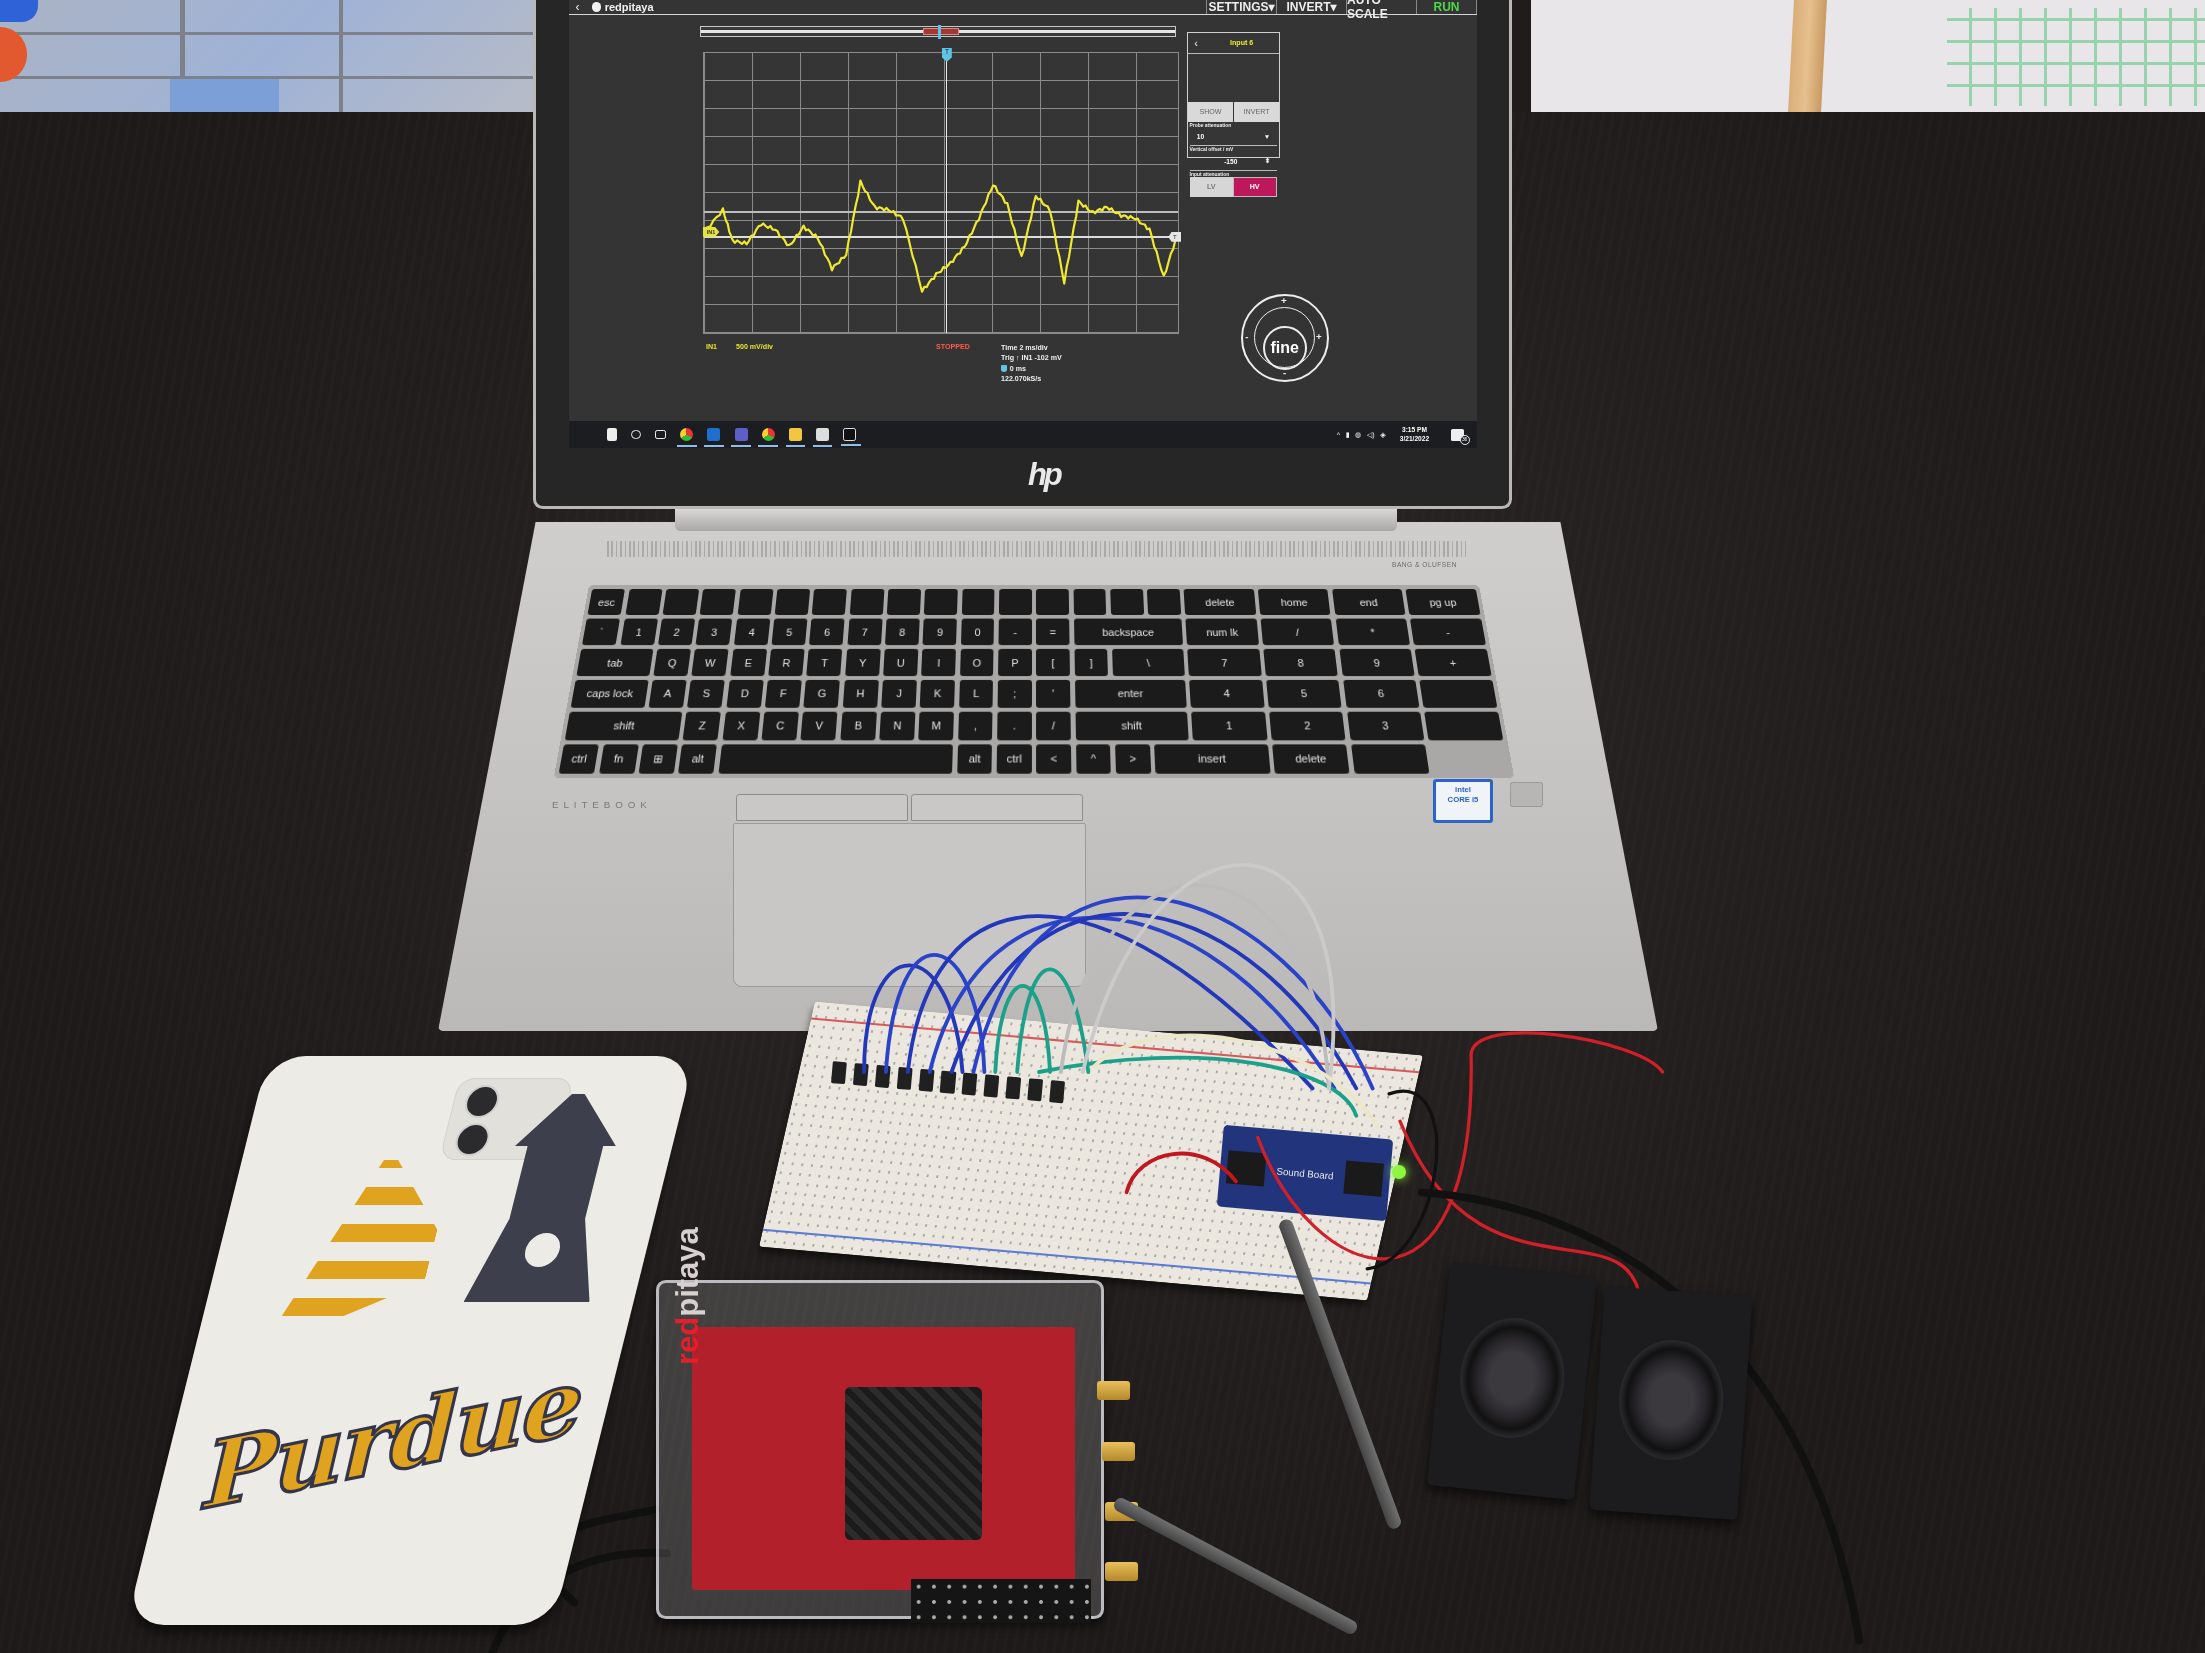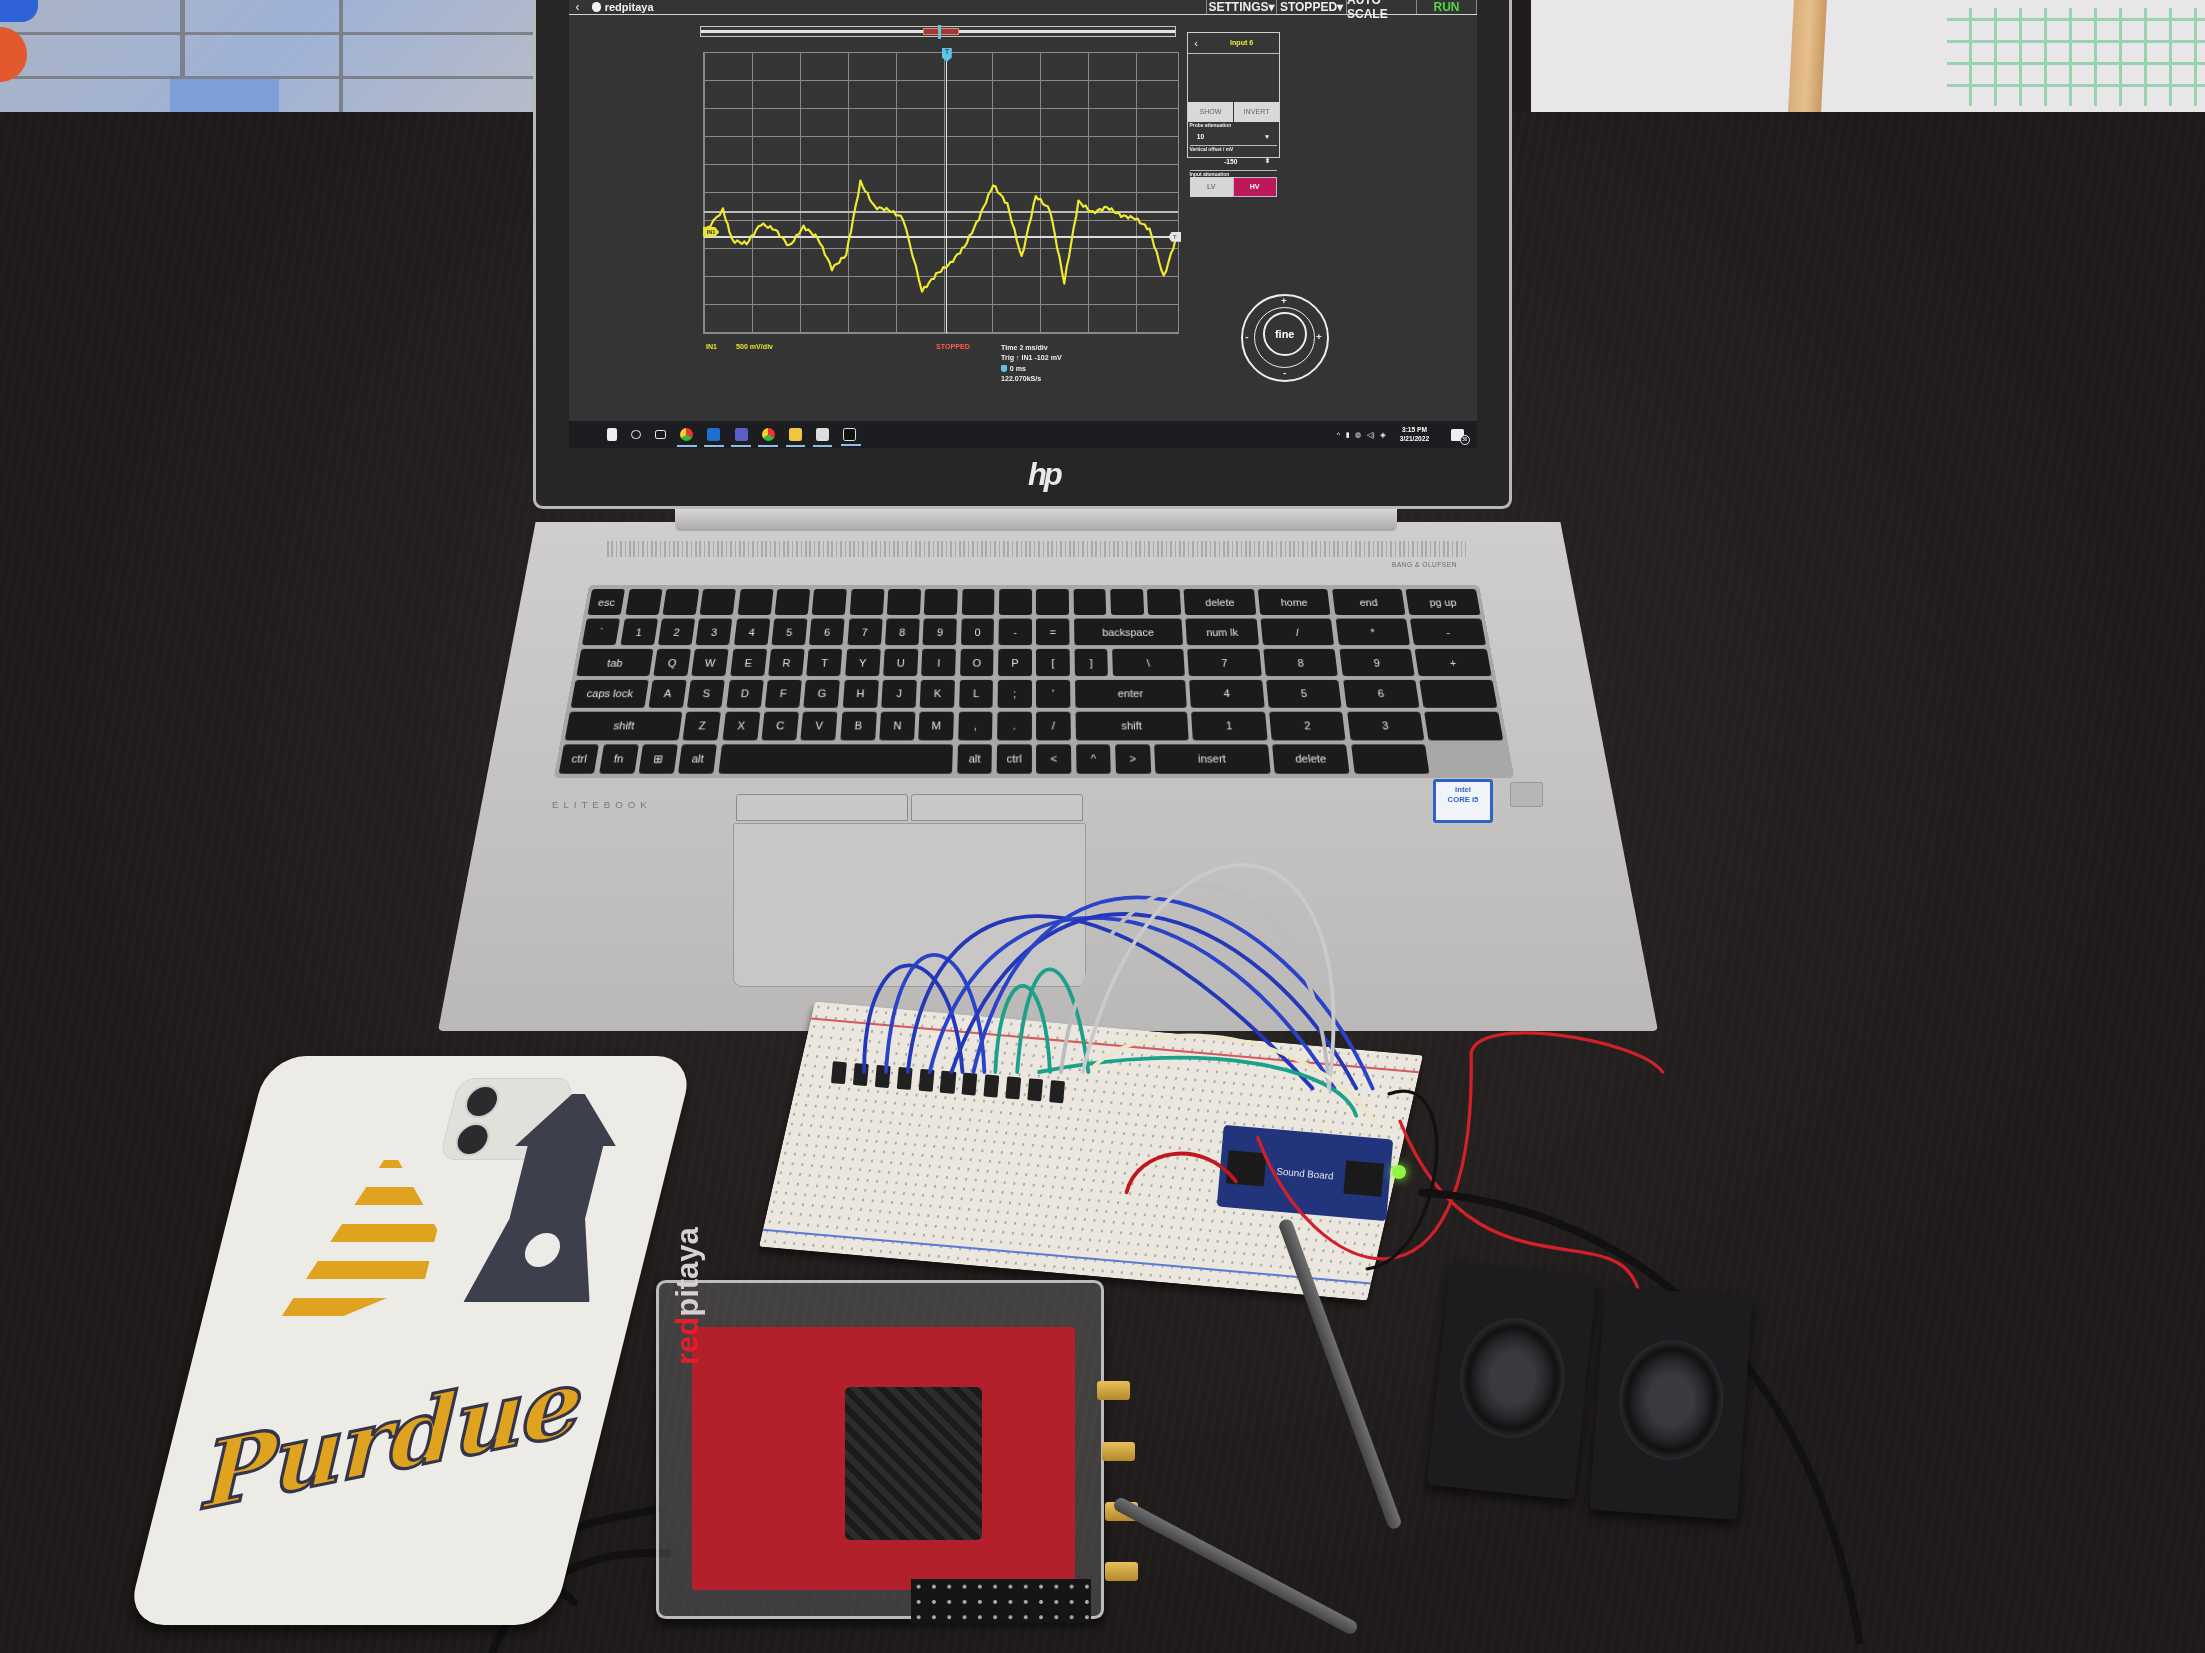--- a/index.html
+++ b/index.html
@@ -94,21 +94,21 @@
   .panel-field-label { color: #f0f0f0; font-size: 4.9px; font-weight: bold; padding: 1.1px 1.6px 0; }
   .panel-field { height: 18.6px; margin: 0 2.2px; display: flex; align-items: center; justify-content: space-between; padding: 0 6.6px; color: #fff; font-size: 6.6px; font-weight: bold; border-bottom: 1.1px solid #bbb; }
   .panel-field .centered { flex: 1; text-align: center; }
   .dd-icon, .spin-icon { font-size: 6.6px; color: #f0f0f0; }
   .lvhv-row { display: flex; height: 19.7px; margin: 0 2.2px; }
   .lvhv { flex: 1; display: flex; align-items: center; justify-content: center; font-size: 7.1px; font-weight: bold; }
   .lvhv.lv { background: #d6d6d6; color: #777; }
   .lvhv.hv { background: #be185d; color: #fff; border: 0.5px solid #bbb; }
 
   .nav-wheel { position: absolute; left: 672px; top: 294px; width: 88px; height: 88px; border-radius: 50%; border: 2.2px solid #ededed; }
-  .wheel-inner { position: absolute; left: 19.7px; top: 16px; width: 44px; height: 44px; border-radius: 50%; border: 2.2px solid #ededed; display: flex; align-items: center; justify-content: center; color: #fff; font-size: 11px; font-weight: bold; }
+  .wheel-inner { position: absolute; left: 19.7px; top: 30px; width: 44px; height: 44px; border-radius: 50%; border: 2.2px solid #ededed; display: flex; align-items: center; justify-content: center; color: #fff; font-size: 16px; font-weight: bold; }
   .wheel-ring { position: absolute; left: 11px; top: 11px; width: 61px; height: 61px; border-radius: 50%; border: 1.6px solid #ededed; }
   .wheel-btn { position: absolute; color: #f0f0f0; font-size: 9.8px; font-weight: bold; }
   .wheel-btn.top { left: 38px; top: -1.1px; } .wheel-btn.bottom { left: 40px; top: 71px; }
   .wheel-btn.left { left: 2.2px; top: 35px; } .wheel-btn.right { left: 73px; top: 35px; }
 
   .taskbar { position: absolute; left: 0; top: 421px; width: 908px; height: 27px; background: #1c1d20; display: flex; align-items: center; padding-left: 38px; gap: 14.2px; }
   .tb-icon { width: 13px; height: 13px; border-radius: 2.2px; position: relative; }
   .tb-icon.underline::after { content: ""; position: absolute; left: -3.3px; bottom: -5.5px; width: 19.7px; height: 1.6px; background: #8fbfe8; }
   .tb-spacer { flex: 1; }
   .tray { display: flex; gap: 5.5px; color: #eee; font-size: 7.1px; align-items: center; }
@@ -289,21 +289,21 @@
 
   <div class="app-header">
     <div class="hdr-left">
       <span class="back-chev">‹</span>
       <span class="logo">
           <span class="logo-dot"></span>
           <span>redpitaya</span>
         </span>
     </div>
     <div class="hdr-btn">SETTINGS▾</div>
-    <div class="hdr-btn">STOPPED▾</div>
+    <div class="hdr-btn">INVERT▾</div>
     <div class="hdr-btn">AUTO SCALE</div>
     <div class="hdr-btn run">RUN</div>
   </div>
 
   <div class="time-bar">
     <div class="time-bar-inner"></div>
     <div class="time-bar-window"></div>
     <div class="time-bar-marker"></div>
   </div>
 

